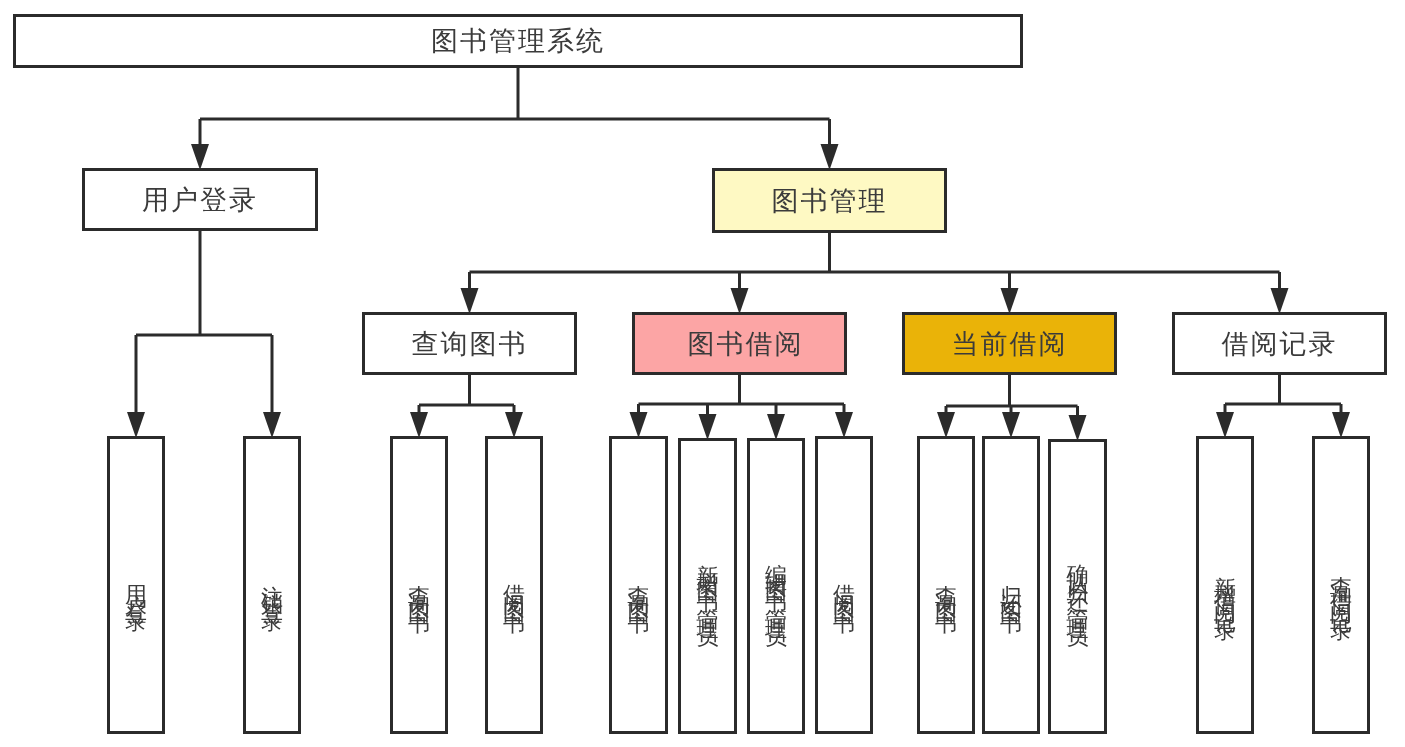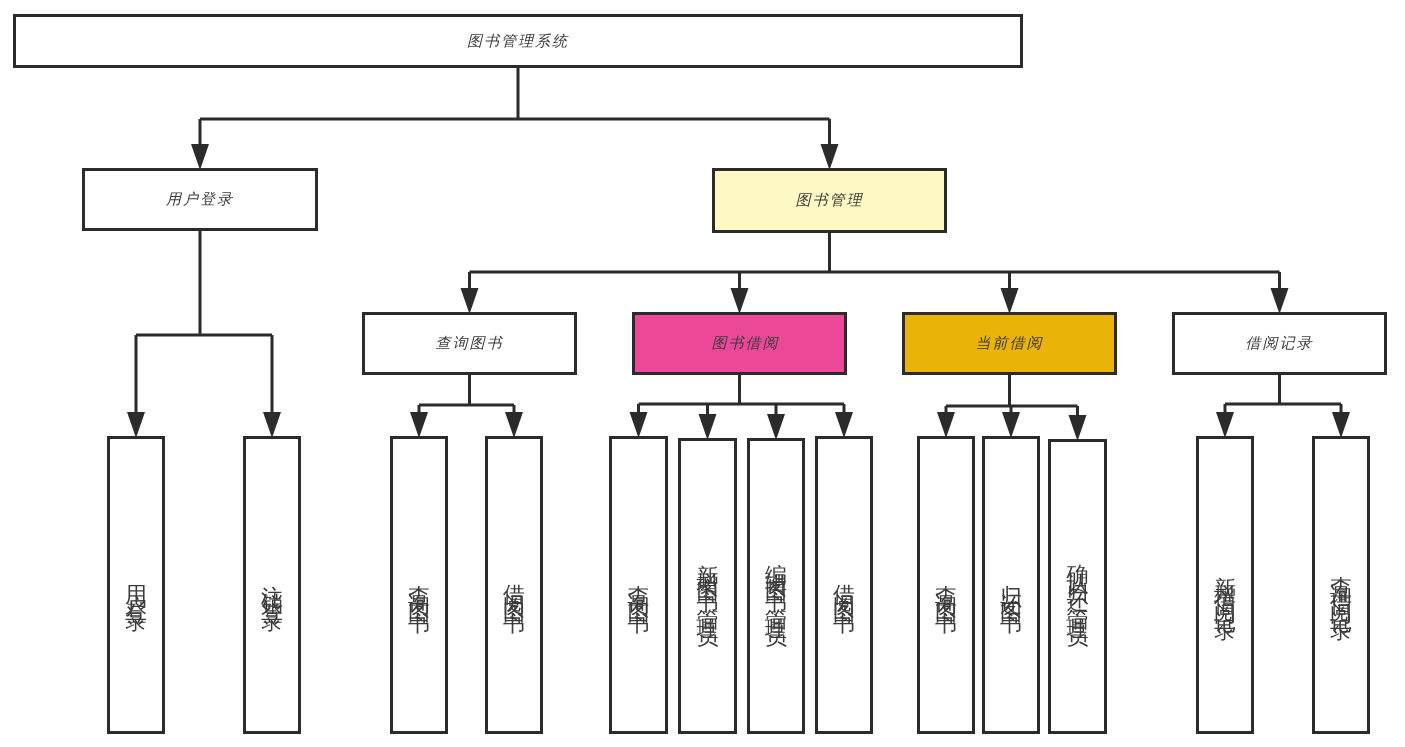--- a/index.html
+++ b/index.html
@@ -10,21 +10,21 @@
   }
   #diagram{position:absolute;left:0;top:0;width:1405px;height:747px;}
   #connector-svg{position:absolute;left:0;top:0;}
   .node{
     position:absolute;box-sizing:border-box;
     border:3px solid #2b2b2b;background:#ffffff;
     display:flex;align-items:center;justify-content:center;
     color:#3b3b3b;
   }
   .node.h .label{
-    font-size:15px;letter-spacing:2px;white-space:nowrap;font-style:italic;
+    font-size:27px;letter-spacing:2px;white-space:nowrap;
   }
   .node.v .label{
     writing-mode:vertical-rl;
     font-size:22px;letter-spacing:9px;line-height:1;
     white-space:nowrap;
   }
   .watermark{
     position:absolute;right:6px;bottom:4px;
     font-size:21px;letter-spacing:1px;
     color:#b0b0b0;white-space:nowrap;
@@ -100,21 +100,21 @@
       </div>
       <div class="node v" style="left: 107px; top: 436px; width: 58px; height: 298px; border-color: rgb(43, 43, 43); background: rgb(255, 255, 255);">
         <span class="label" style="color: rgb(59, 59, 59);">用户登录</span>
       </div>
       <div class="node v" style="left: 243px; top: 436px; width: 58px; height: 298px; border-color: rgb(43, 43, 43); background: rgb(255, 255, 255);">
         <span class="label" style="color: rgb(59, 59, 59);">注销登录</span>
       </div>
       <div class="node h" style="left: 362px; top: 312px; width: 215px; height: 63px; border-color: rgb(43, 43, 43); background: rgb(255, 255, 255);">
         <span class="label" style="color: rgb(59, 59, 59);">查询图书</span>
       </div>
-      <div class="node h" style="left: 632px; top: 312px; width: 215px; height: 63px; border-color: rgb(43, 43, 43); background: #ec4899; padding-left: 12px;">
+      <div class="node h" style="left: 632px; top: 312px; width: 215px; height: 63px; border-color: rgb(43, 43, 43); background: #fca5a5; padding-left: 12px;">
         <span class="label" style="color: rgb(59, 59, 59);">图书借阅</span>
       </div>
       <div class="node h" style="left: 902px; top: 312px; width: 215px; height: 63px; border-color: rgb(43, 43, 43); background: #eab308;">
         <span class="label" style="color: rgb(59, 59, 59);">当前借阅</span>
       </div>
       <div class="node h" style="left: 1172px; top: 312px; width: 215px; height: 63px; border-color: rgb(43, 43, 43); background: rgb(255, 255, 255);">
         <span class="label" style="color: rgb(59, 59, 59);">借阅记录</span>
       </div>
       <div class="node v" style="left: 390px; top: 436px; width: 58px; height: 298px; border-color: rgb(43, 43, 43); background: rgb(255, 255, 255);">
         <span class="label" style="color: rgb(59, 59, 59);">查询图书</span>

